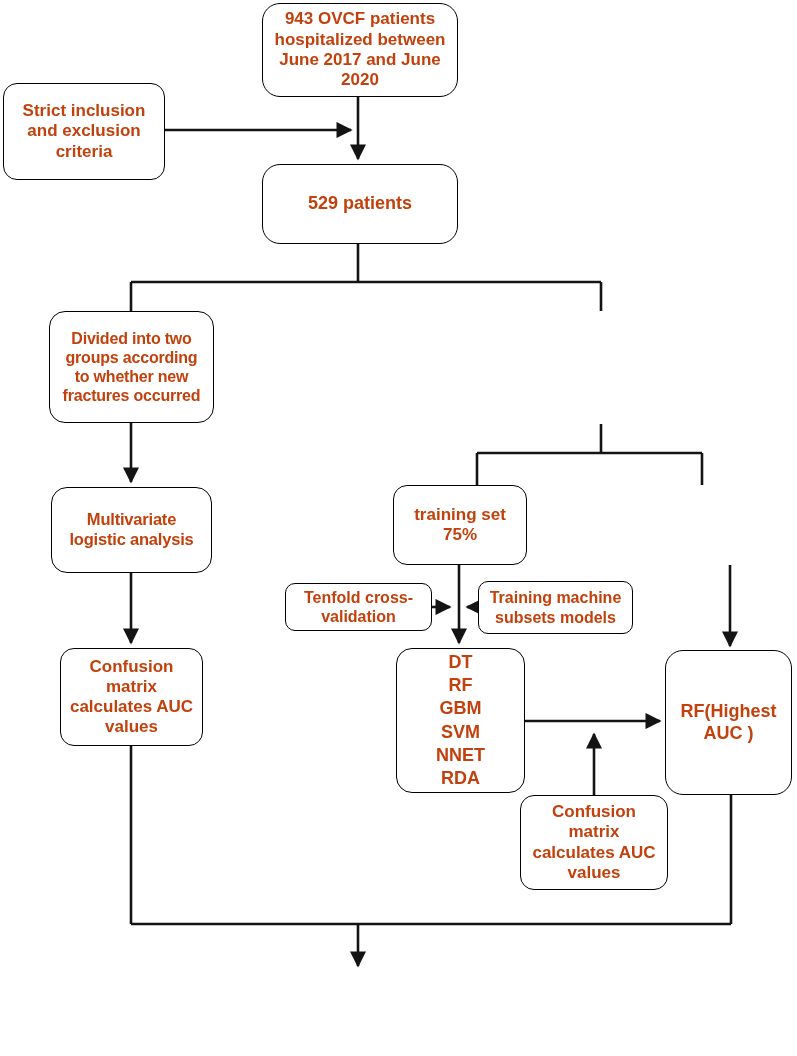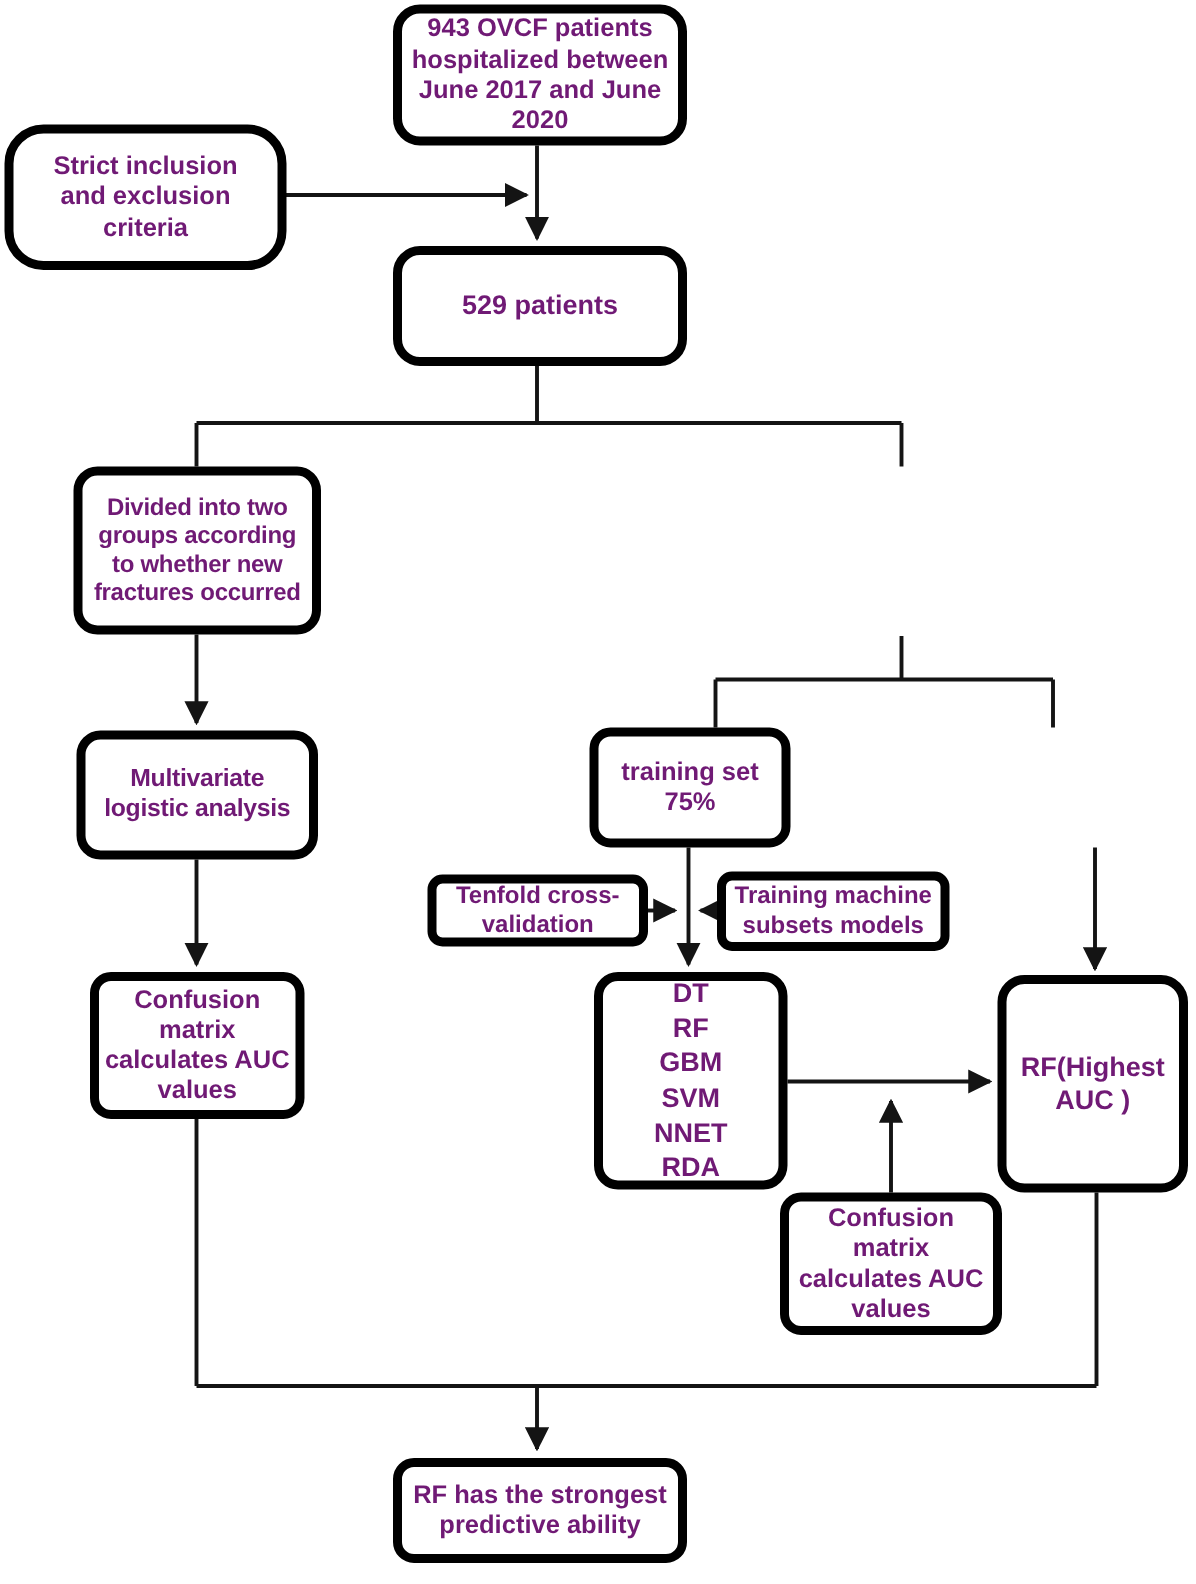--- a/index.html
+++ b/index.html
@@ -6,27 +6,27 @@
   #figure{
     position:relative;
     width:797px;height:1056px;
     background:#ffffff;
     font-family:"Liberation Sans",sans-serif;
     overflow:hidden;
   }
   #connectors{position:absolute;left:0;top:0;width:797px;height:1056px;}
   .box{
     position:absolute;box-sizing:border-box;
-    background:#ffffff;border:6px solid #000000;
+    background:#ffffff;border:1px solid #000000;
     display:flex;align-items:center;justify-content:center;
     text-align:center;white-space:pre-line;
-    font-weight:700;font-size:17px;line-height:1.2;color:#701a75;
+    font-weight:700;font-size:17px;line-height:1.2;color:#c2410c;
   }
   #n-patients943{left:262px;top:3px;width:196px;height:94px;border-radius:18px;}
-  #n-criteria{left:3px;top:83px;width:188px;height:97px;border-radius:26px;}
+  #n-criteria{left:3px;top:83px;width:162px;height:97px;border-radius:14px;}
   #n-patients529{left:262px;top:164px;width:196px;height:80px;border-radius:18px;font-size:18px;}
   #n-groups{left:49px;top:311px;width:165px;height:112px;border-radius:16px;font-size:16px;letter-spacing:-0.2px;}
   #n-dataset{left:520px;top:311px;width:162px;height:113px;border-radius:16px;font-size:16px;letter-spacing:-0.35px;}
   #n-multivariate{left:51px;top:487px;width:161px;height:86px;border-radius:16px;font-size:16.5px;letter-spacing:-0.2px;}
   #n-training{left:393px;top:485px;width:134px;height:80px;border-radius:14px;}
   #n-testing{left:648px;top:485px;width:131px;height:80px;border-radius:14px;}
   #n-tenfold{left:285px;top:583px;width:147px;height:48px;border-radius:10px;font-size:16px;}
   #n-trainmodels{left:478px;top:581px;width:155px;height:53px;border-radius:10px;font-size:16px;}
   #n-confusion1{left:60px;top:648px;width:143px;height:98px;border-radius:14px;line-height:1.18;}
   #n-models{left:396px;top:648px;width:129px;height:145px;border-radius:16px;font-size:18px;line-height:1.28;}
@@ -114,16 +114,14 @@
 RDA</div>
 
   <div class="box" id="n-rfhighest">RF(Highest
 AUC )</div>
 
   <div class="box" id="n-confusion2">Confusion
 matrix
 calculates AUC
 values</div>
 
-  <div class="box" id="n-conclusion">RF has the strongest
-predictive ability</div>
 
 </div>
 
 </body></html>

